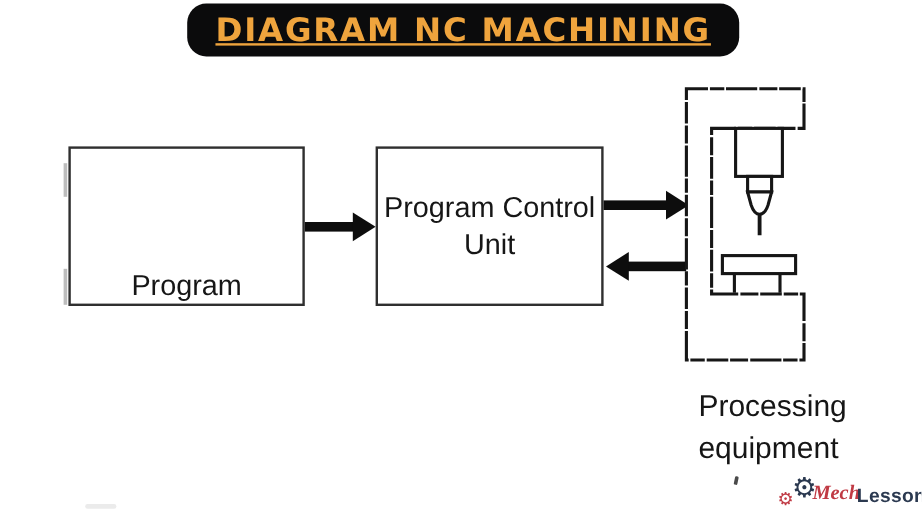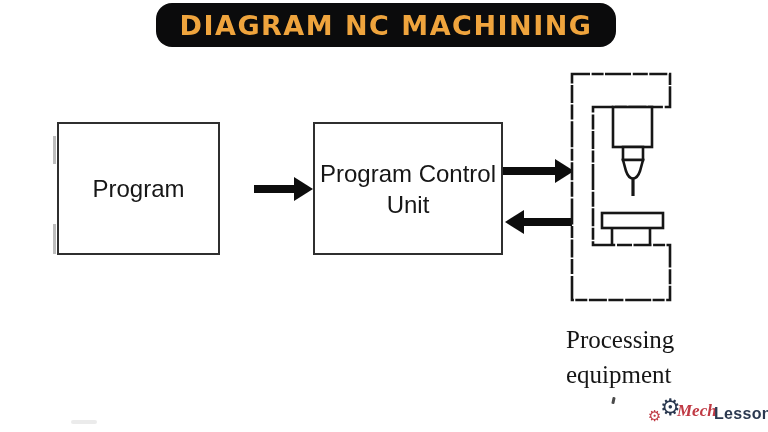--- a/index.html
+++ b/index.html
@@ -10,50 +10,50 @@
   }
   
   .banner{
     position:absolute;left:156px;top:3px;width:460px;height:44px;
     background:var(--banner_bg,#0b0b0c);border-radius:16px;
     display:flex;align-items:center;justify-content:center;
   }
   .banner-text{
     color:var(--banner_text,#efa43d);
     font-family:"DejaVu Sans",sans-serif;font-weight:bold;
-    font-size:27px;letter-spacing:1.5px;text-transform:uppercase;white-space:nowrap;
+    font-size:27px;letter-spacing:1.5px;text-transform:uppercase;white-space:nowrap;text-decoration:underline;
   }
   
   .box{
     position:absolute;top:122px;height:133px;box-sizing:border-box;
     background:#ffffff;border:2px solid var(--box_border,#2f2f2f);
     display:flex;align-items:center;justify-content:center;
     color:var(--ink,#161616);text-align:center;
   }
-  .box-program{left:57px;width:163px;font-size:24px;}
+  .box-program{left:57px;width:197px;font-size:24px;align-items:flex-end;}
   .box-mcu{left:313px;width:190px;font-size:24px;}
   .mcu-label{display:block;width:186px;line-height:31px;}
   
   .arrow{position:absolute;height:24px;}
   .arrow .shaft{position:absolute;top:8px;height:8px;background:var(--arrow,#0d0d0d);}
   .arrow .head{position:absolute;top:0;width:0;height:0;
     border-top:12px solid transparent;border-bottom:12px solid transparent;}
   .arrow.right .shaft{left:0;right:16px;}
   .arrow.right .head{right:0;border-left:19px solid var(--arrow,#0d0d0d);}
   .arrow.left .shaft{left:16px;right:0;}
   .arrow.left .head{left:0;border-right:19px solid var(--arrow,#0d0d0d);}
   .arrow-1{left:254px;top:177px;width:59px;}
   .arrow-2{left:503px;top:159px;width:71px;}
   .arrow-3{left:505px;top:210px;width:67px;}
   
   .machine{position:absolute;left:565px;top:70px;width:114px;height:236px;}
   
   .proc-label{
-    position:absolute;left:566px;top:322px;width:150px;
-    font-family:Liberation Serif, serif;font-size:25px;line-height:35px;
+    position:absolute;left:582px;top:322px;width:150px;
+    font-family:Liberation Sans, sans-serif;font-size:25px;line-height:35px;
     color:var(--ink,#161616);
   }
   
   .logo{position:absolute;left:648px;top:396px;width:118px;height:34px;}
   .gear{position:absolute;line-height:1;font-family:"DejaVu Sans",sans-serif;}
   .gear-big{left:12px;top:0;font-size:23px;color:var(--brand_navy,#2b3950);}
   .gear-small{left:0;top:13px;font-size:15px;color:var(--brand_red,#c03a44);}
   .brand-mech{
     position:absolute;left:29px;top:6px;line-height:1.1;
     font-family:"Liberation Serif",serif;font-style:italic;font-weight:bold;

